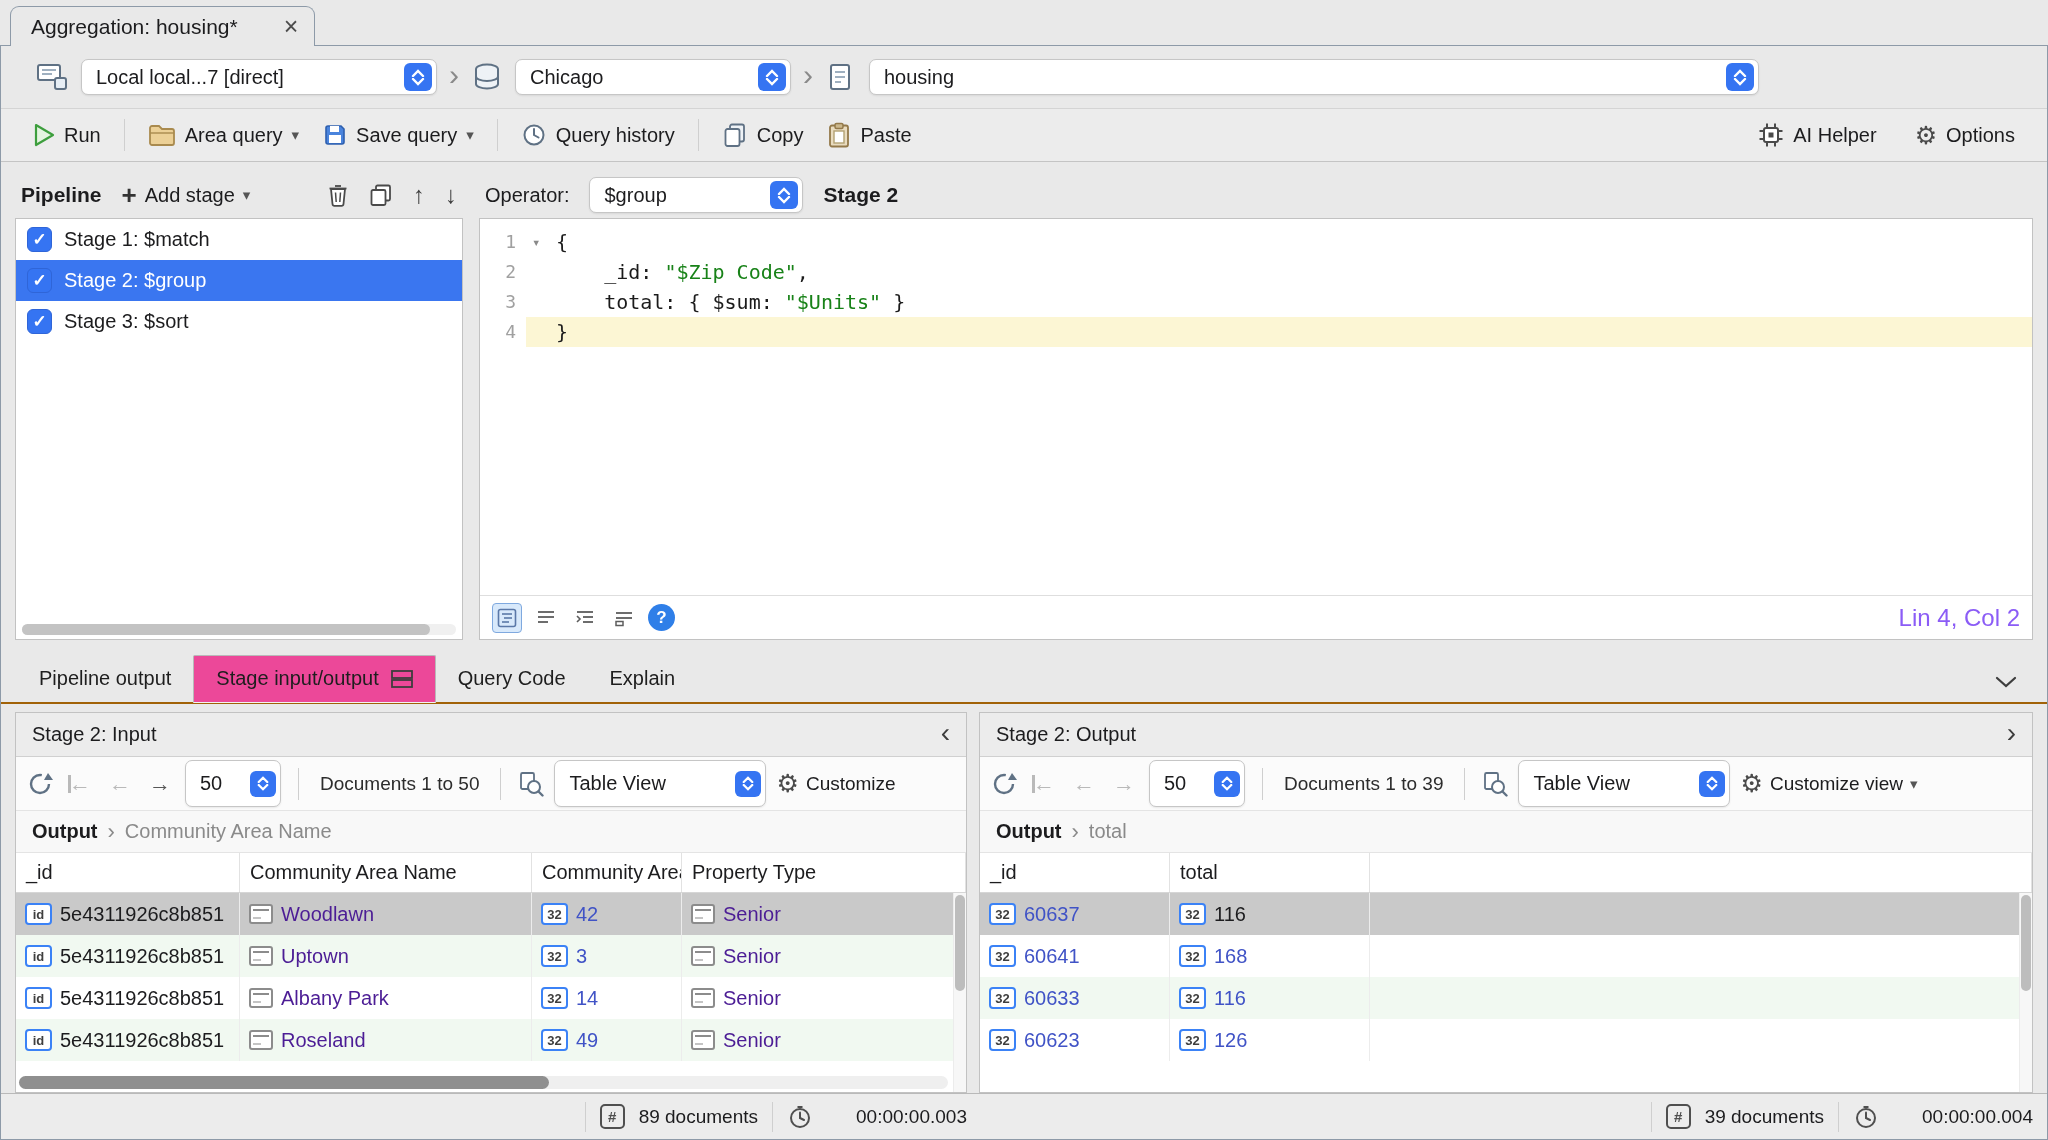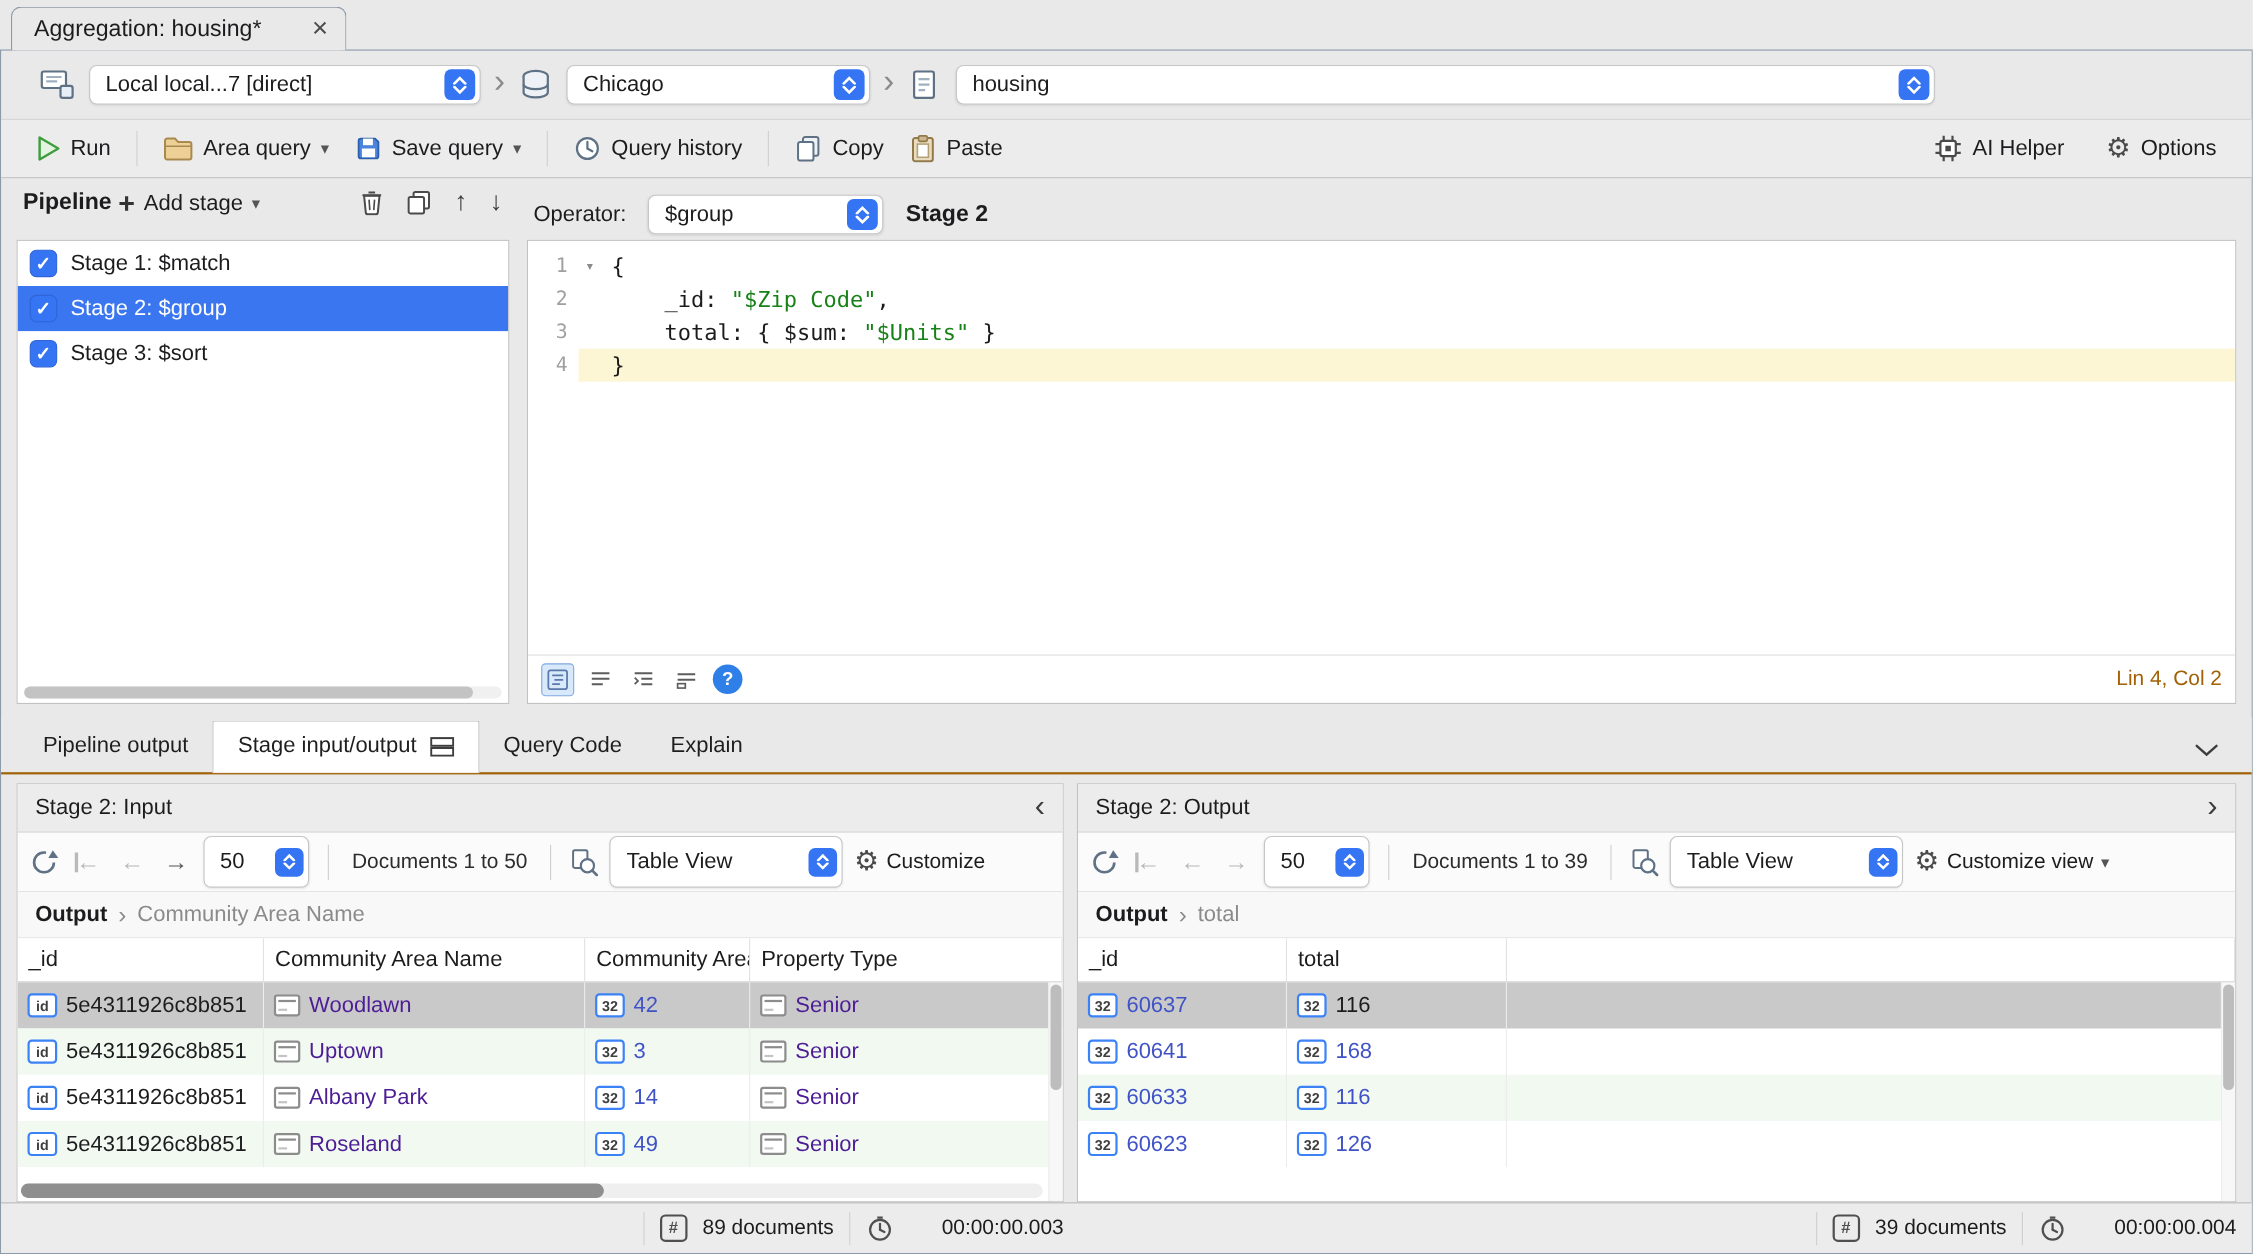--- a/index.html
+++ b/index.html
@@ -33,21 +33,21 @@
 .tbtn{display:flex;align-items:center;gap:9px;padding:5px 8px;border-radius:5px}
 .tbtn .lbl{font-size:20px}
 .caret{font-size:15px;color:#555}
 .vsep{width:1px;height:32px;background:#cfcfcf;margin:0 7px}
 .tb-right{margin-left:auto;display:flex;align-items:center;gap:22px}
 .gear{font-size:25px;color:#4a4a4a;line-height:1}
 
 
 .mainsplit{height:490px;display:flex;gap:16px;padding:10px 14px 12px}
 .pipepanel{width:448px;display:flex;flex-direction:column;flex:none}
-.pipehead{height:46px;display:flex;align-items:flex-start;padding:0 6px}
+.pipehead{height:46px;display:flex;align-items:center;gap:14px;padding:0 6px}
 .pipehead .title{font-weight:bold;font-size:21px;margin-right:6px}
 .addstage{display:flex;align-items:center;gap:8px}
 .addstage .plus{font-size:26px;font-weight:bold;color:#333;line-height:1}
 .pipeicons{margin-left:auto;display:flex;align-items:center;gap:20px}
 .arrowico{font-size:24px;color:#3c3c3c;line-height:1}
 .pipelist{flex:1;background:#fff;border:1px solid #c2c2c2;position:relative;overflow:hidden}
 .stagerow{height:41px;display:flex;align-items:center;gap:12px;padding:0 11px;font-size:20px}
 .stagerow.sel{background:#3a76f0;color:#fff}
 .cbx{width:25px;height:25px;border-radius:6px;background:#3574f2;border:1px solid #2f65d8;flex:none;
      display:flex;align-items:center;justify-content:center;color:#fff;font-size:17px;font-weight:bold}
@@ -66,26 +66,26 @@
 .codelines{flex:1;padding-top:8px;min-width:0}
 .cl{height:30px;line-height:30px;white-space:pre;padding-left:30px;position:relative;color:#1b1b1b}
 .cl.current{background:#fcf6d4}
 .cl .fold{position:absolute;left:6px;top:0;font-size:14px;color:#8a8a8a}
 .str{color:#188218}
 .codefoot{height:44px;border-top:1px solid #dedede;display:flex;align-items:center;gap:9px;padding:0 12px}
 .mini{width:30px;height:30px;border:1px solid transparent;border-radius:4px;display:flex;align-items:center;justify-content:center}
 .mini.active{background:#d8e9fb;border-color:#7fa9df}
 .helpcirc{width:27px;height:27px;border-radius:50%;background:#2f7fe8;color:#fff;display:flex;align-items:center;justify-content:center;
           font-size:17px;font-weight:bold}
-.cursorpos{margin-left:auto;color:#a16207;font-size:19px}
+.cursorpos{margin-left:auto;color:#8b5cf6;font-size:24px}
 
 
 .outtabs{height:52px;display:flex;align-items:flex-end;padding:0 16px;background:#e9e9e9;border-bottom:2px solid #a16207;position:relative}
 .otab{padding:11px 22px 12px;font-size:20px;color:#1e1e1e;display:flex;align-items:center;gap:12px}
-.otab.active{background:#ffffff;border:1px solid #b9b9b9;border-bottom:1px solid #f3f3f3;margin-bottom:-1px;border-radius:2px 2px 0 0}
+.otab.active{background:#ec4899;border:1px solid #b9b9b9;border-bottom:1px solid #f3f3f3;margin-bottom:-1px;border-radius:2px 2px 0 0}
 .outtabs .endchev{margin-left:auto;padding:0 14px 14px 0}
 
 
 .panes{flex:1;display:flex;gap:12px;padding:8px 14px 0;min-height:0}
 .pane{background:#fff;border:1px solid #c2c2c2;display:flex;flex-direction:column;overflow:hidden;min-width:0}
 .pane.left{width:952px;flex:none}
 .pane.right{flex:1}
 .panehead{height:44px;background:#ececec;border-bottom:1px solid #d0d0d0;display:flex;align-items:center;padding:0 16px;font-size:20px;flex:none}
 .collapse{margin-left:auto;color:#3d3d3d;font-size:28px;line-height:1;padding-bottom:4px}
 .panetools{height:54px;display:flex;align-items:center;gap:10px;padding:0 10px;border-bottom:1px solid #e4e4e4;background:#fbfbfb;flex:none}

